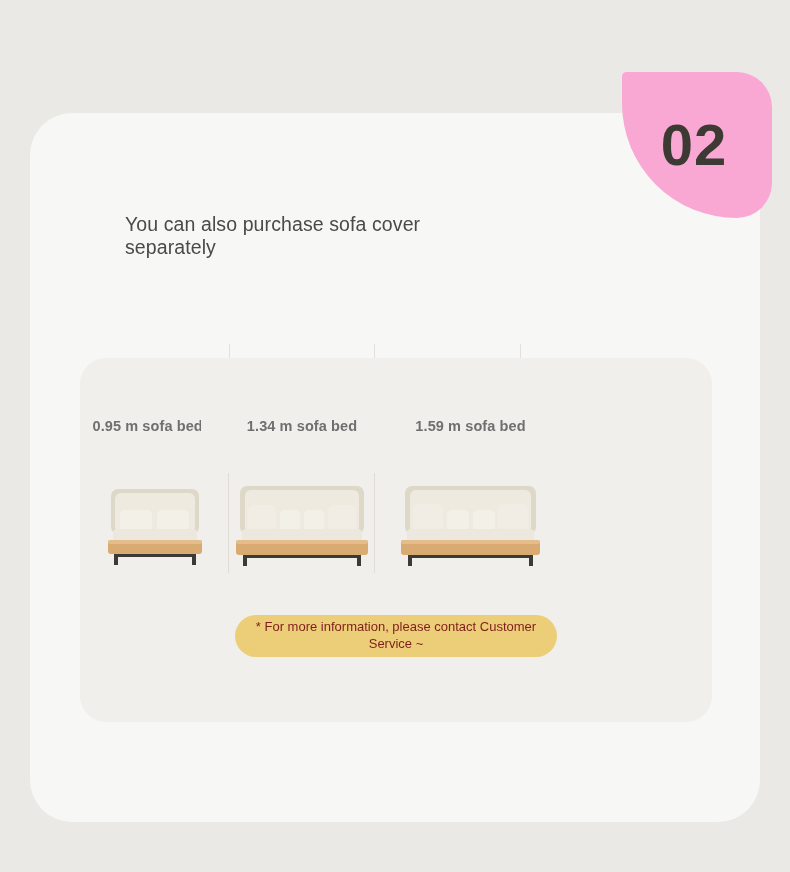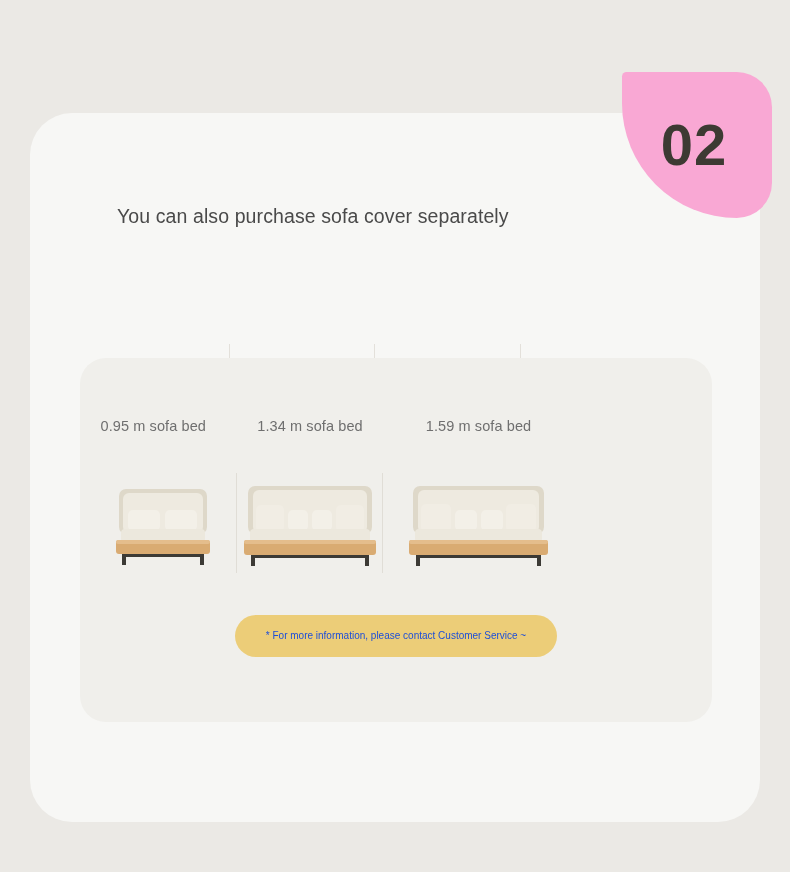--- a/index.html
+++ b/index.html
@@ -55,21 +55,21 @@
   #headline-block {
     position: absolute;
     left: 117px;
     top: 205px;
     width: 400px;
   }
   .headline {
     font-size: 19.5px;
     color: #4a4a4a;
     line-height: 1.18;
-    margin: 0;
+    margin: 8px;
     font-weight: normal;
     letter-spacing: 0.1px;
   }
   .headline.secondary {
     margin-top: 18px;
   }
 
   
   .column-tick {
     position: absolute;
@@ -87,25 +87,26 @@
     top: 358px;
     width: 632px;
     height: 364px;
     background: #f0efeb;
     border-radius: 26px;
   }
 
   
   #product-row {
     position: absolute;
-    left: 8px;
+    left: 0;
     top: 0;
     width: 632px;
     height: 230px;
     display: flex;
+    font-weight: bold;
   }
   .product-col {
     position: relative;
     display: flex;
     flex-direction: column;
     align-items: center;
     padding-top: 60px;
   }
   .product-col .col-divider {
     position: absolute;
@@ -135,22 +136,22 @@
     width: 322px;
     height: 42px;
     background: #eccd78;
     border-radius: 21px;
     display: flex;
     align-items: center;
     justify-content: center;
     text-align: center;
   }
   #cta-pill .cta-text {
-    font-size: 10px;
-    color: #1d4ed8;
+    font-size: 13px;
+    color: #7f1d1d;
     line-height: 1.28;
     padding: 0 16px;
   }
 </style>
 </head>
 <body>
 
 <div id="step-badge">
   <div class="badge-number">02</div>
 </div>

